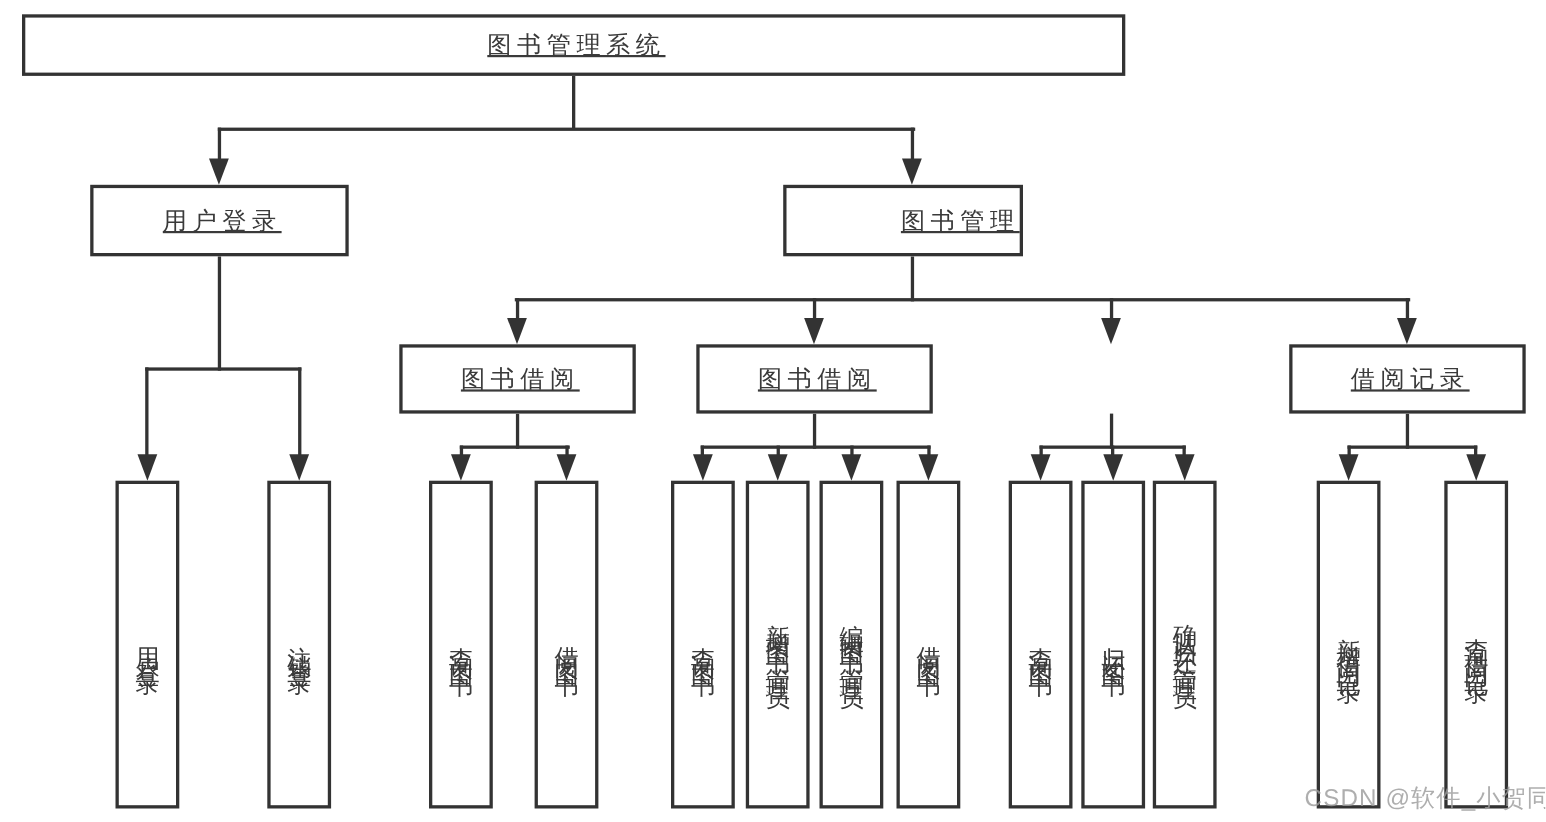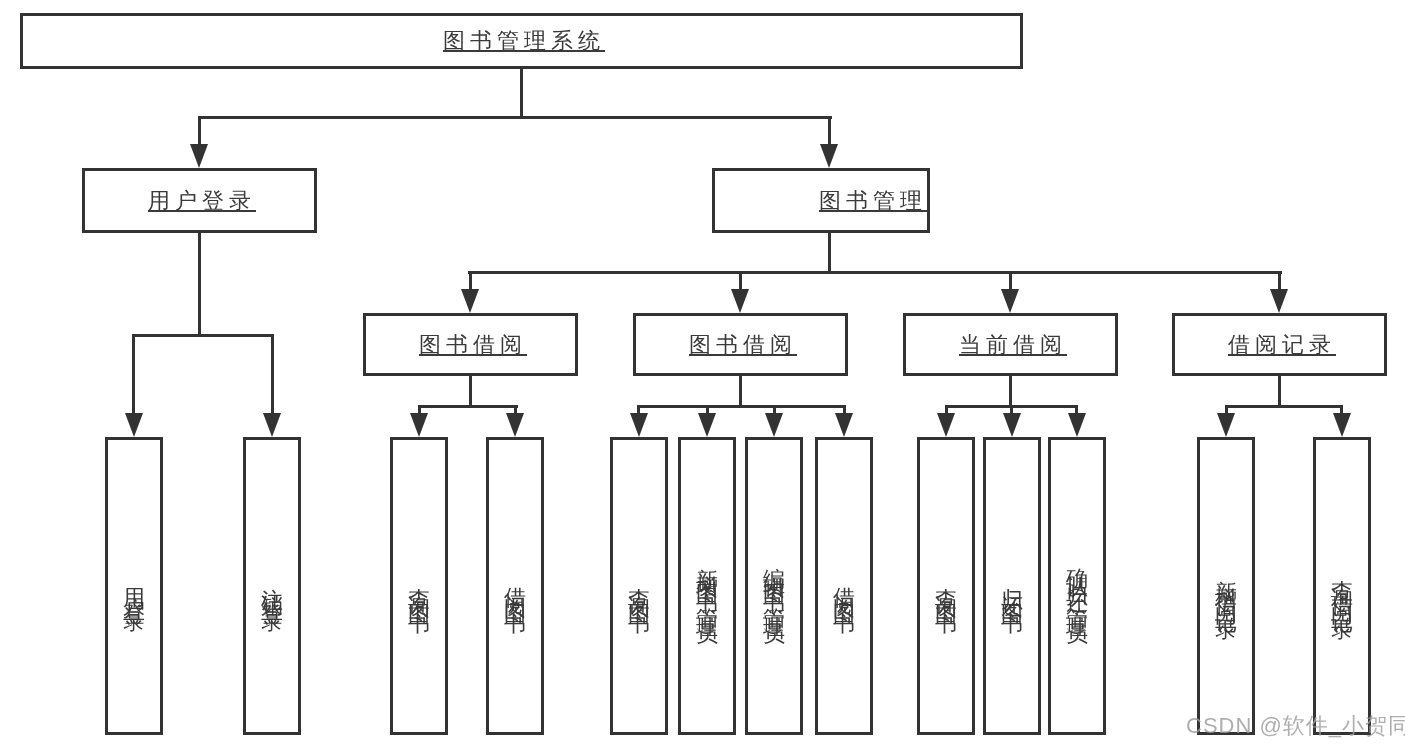--- a/index.html
+++ b/index.html
@@ -43,23 +43,20 @@
   </div>
   <div class="box" style="left:712px;top:168px;width:218px;height:65px;justify-content:flex-end;">
     <span class="hlabel">图书管理</span>
   </div>
 
   <div class="box" style="left:363px;top:313px;width:215px;height:63px;">
     <span class="hlabel">图书借阅</span>
   </div>
   <div class="box" style="left:633px;top:313px;width:215px;height:63px;">
     <span class="hlabel">图书借阅</span>
-  </div>
-  <div class="box" style="left:903px;top:313px;width:215px;height:63px;">
-    <span class="hlabel">当前借阅</span>
   </div>
   <div class="box" style="left:1172px;top:313px;width:215px;height:63px;">
     <span class="hlabel">借阅记录</span>
   </div>
 
   <div class="box" style="left:105px;top:437px;width:58px;height:298px;">
     <span class="vlabel">用户登录</span>
   </div>
   <div class="box" style="left:243px;top:437px;width:58px;height:298px;">
     <span class="vlabel">注销登录</span>

